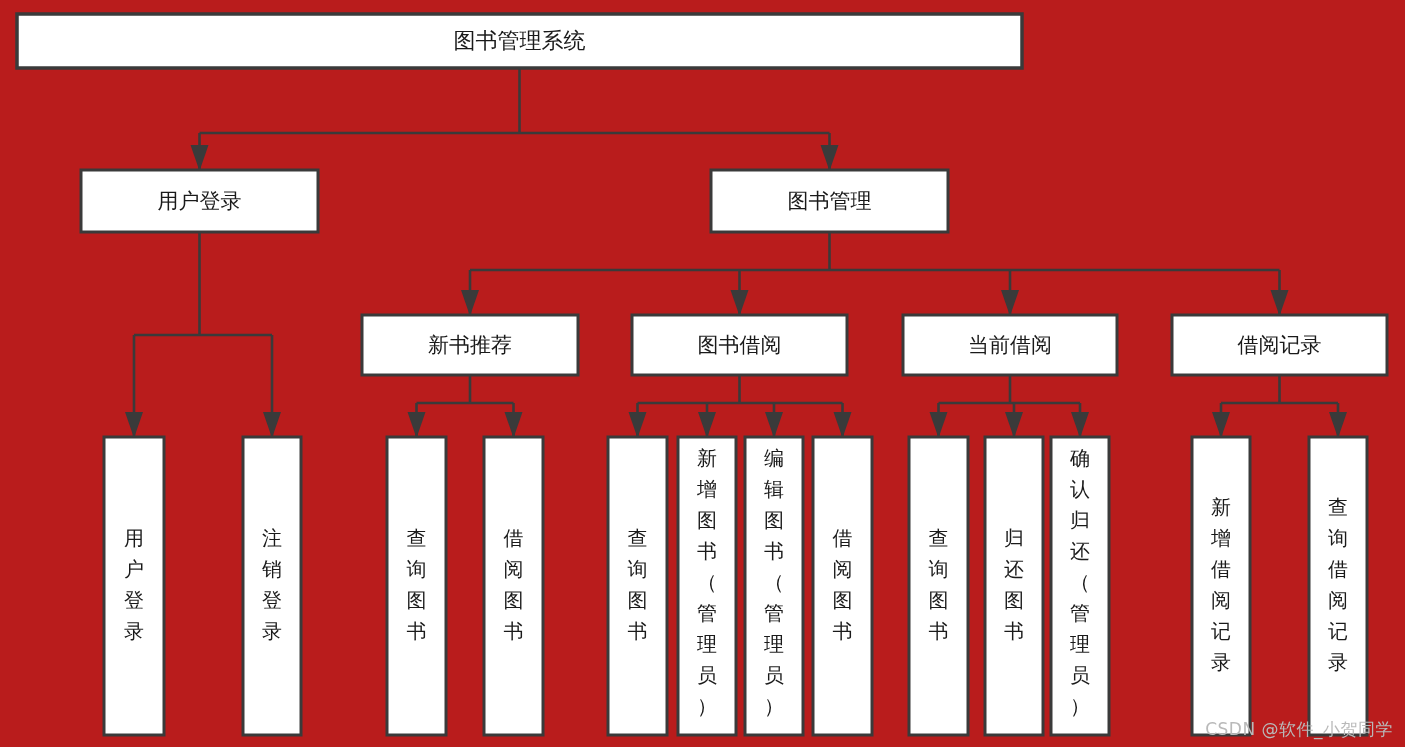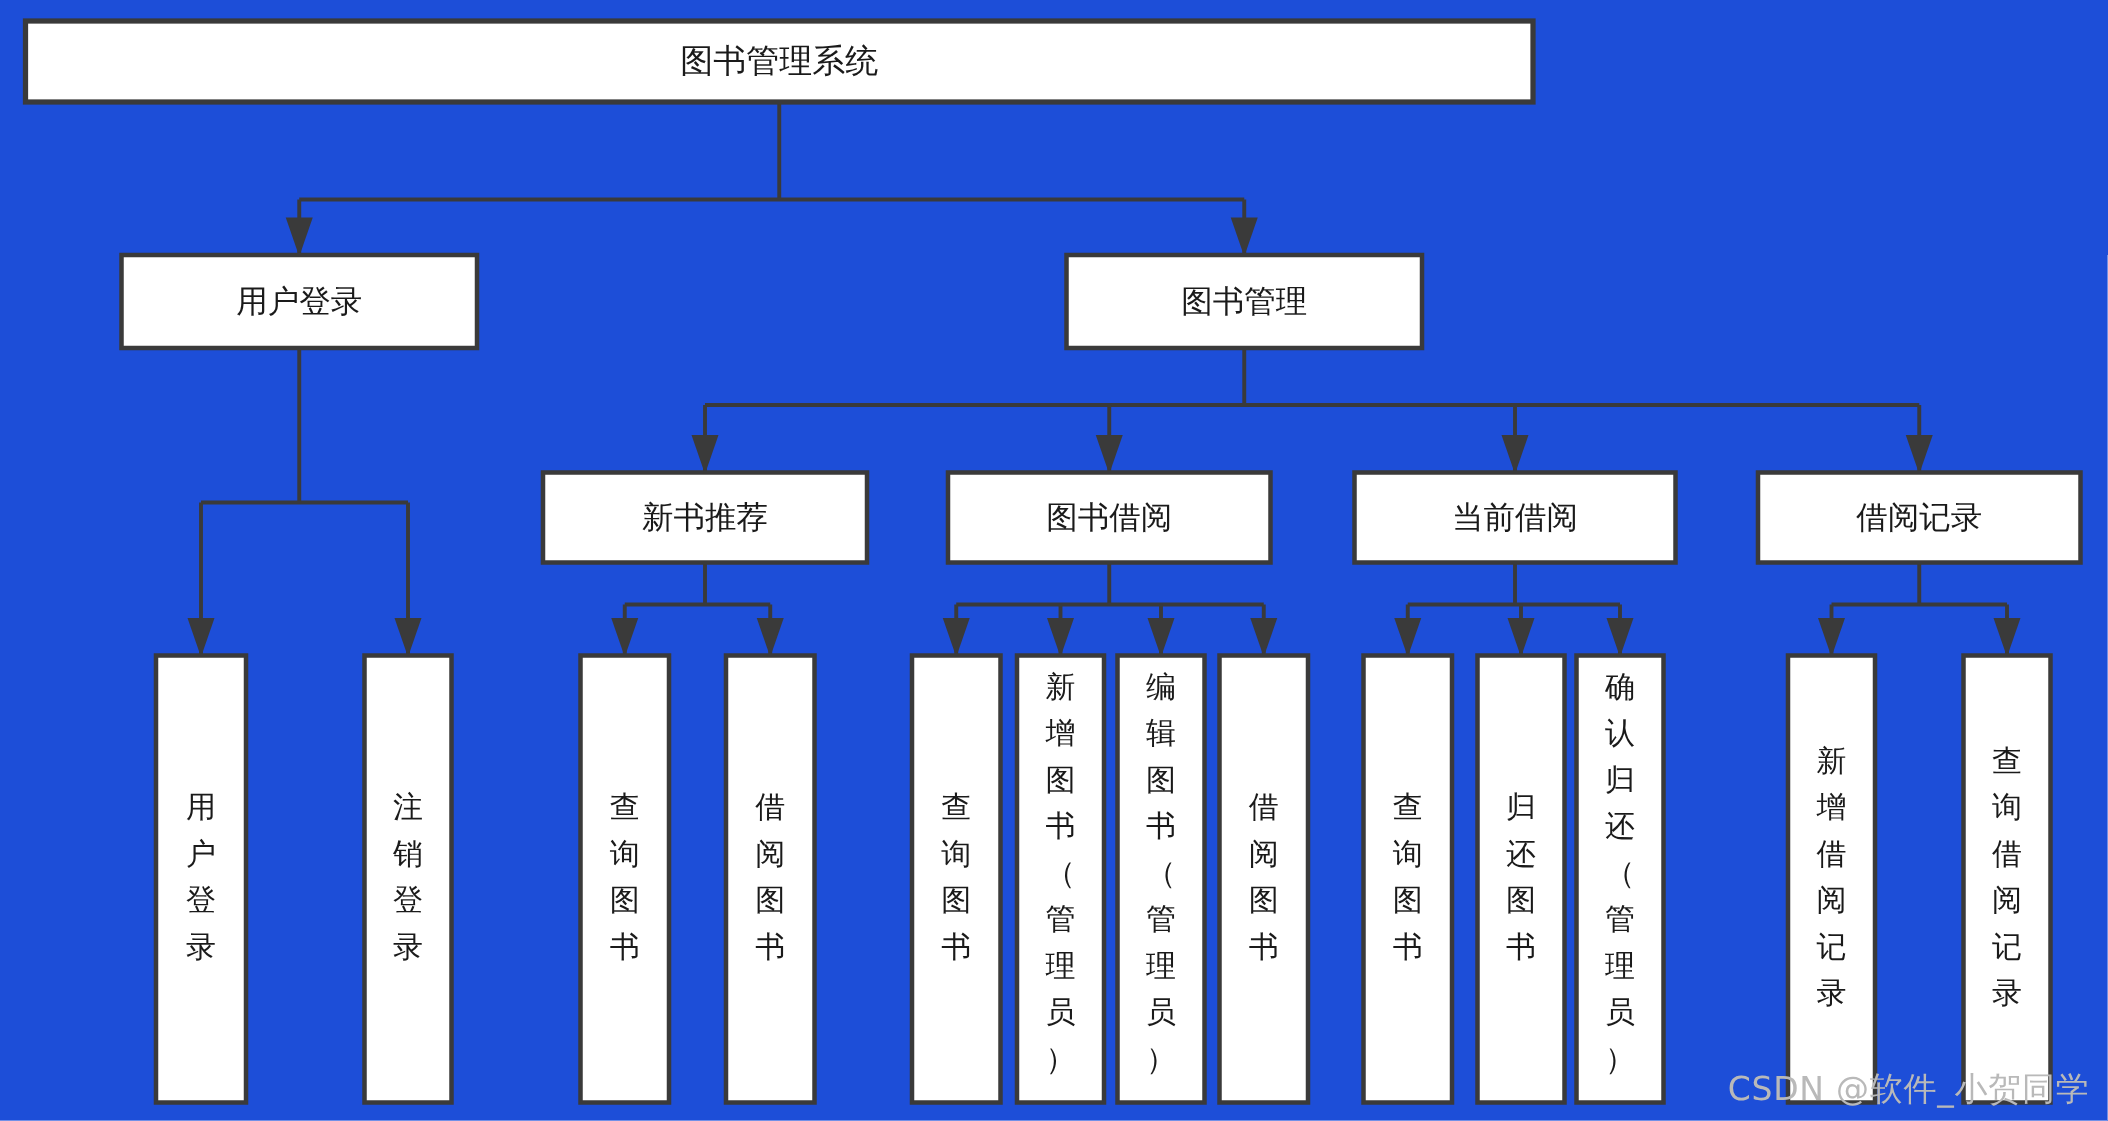--- a/index.html
+++ b/index.html
@@ -11,21 +11,21 @@
   body {
     width: 1405px;
     height: 747px;
     font-family: "DejaVu Sans", "Liberation Sans", sans-serif;
     overflow: hidden;
   }
   #diagram-root {
     position: relative;
     width: 1405px;
     height: 747px;
-    background: #1d4ed8;
+    background: #b91c1c;
   }
   svg#diagram-canvas {
     position: absolute;
     left: 0;
     top: 0;
     width: 1405px;
     height: 747px;
     display: block;
   }
   .node-box {
@@ -58,21 +58,21 @@
     font-family: "DejaVu Sans", "Liberation Sans", sans-serif;
     font-size: 20px;
     text-anchor: middle;
     dominant-baseline: middle;
   }
   .watermark {
     position: absolute;
     right: 12px;
     bottom: 6px;
     font-family: "DejaVu Sans", "Liberation Sans", sans-serif;
-    font-size: 22px;
+    font-size: 17px;
     color: #b9b9b9;
     white-space: nowrap;
     letter-spacing: 0.5px;
     user-select: none;
   }
 </style>
 </head>
 <body>
 
 <div id="diagram-root">

